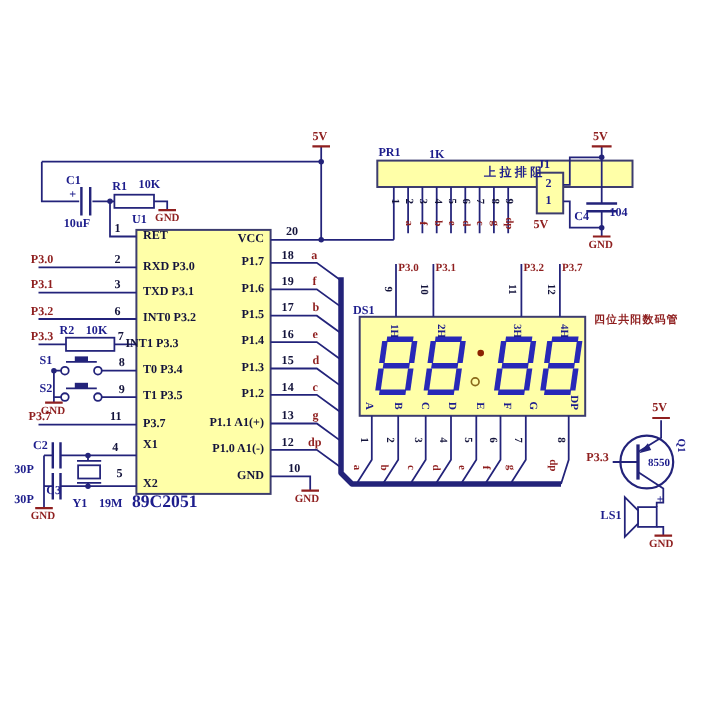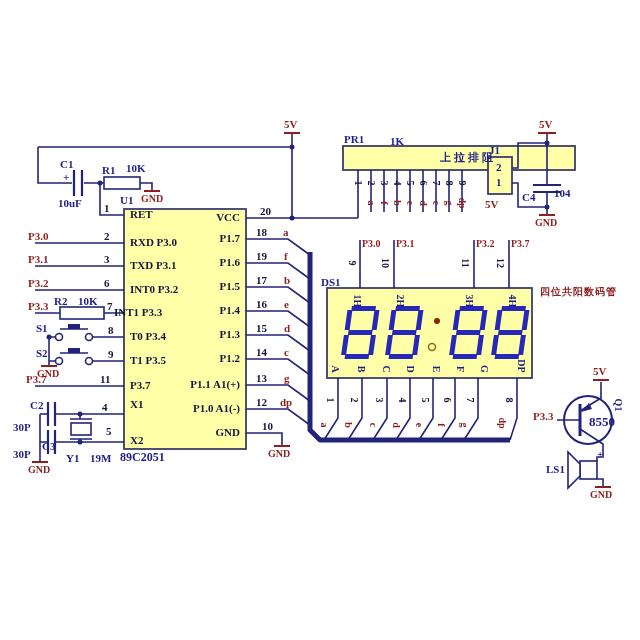--- a/index.html
+++ b/index.html
@@ -2,21 +2,21 @@
 <html><head>
 <meta charset="utf-8">
 <style>
   html,body{margin:0;padding:0;background:#fff}
   #canvas{position:relative;width:640px;height:640px;background:#fff;overflow:hidden}
   #gfx{position:absolute;left:0;top:0}
   .t{position:absolute;font:bold 11px "Liberation Serif",serif;color:#14143c;white-space:nowrap;line-height:12px}
   .b{color:#1d1d8c}
   .r{color:#8f1f1f}
   .s10{font-size:10px}
-  .s9{font-size:13px}
+  .s9{font-size:10px}
   .ls{letter-spacing:3px}
   .ls1{letter-spacing:1px}
   .ra{text-align:right}
   .rot{transform:translate(-50%,-50%) rotate(90deg)}
 </style>
 </head>
 <body>
 
 <div id="canvas">
 
@@ -171,21 +171,21 @@
   <span class="t ra" style="left:140px;top:211px;width:100px">VCC</span>
   <span class="t ra" style="left:140px;top:232px;width:100px">P1.7</span>
   <span class="t ra" style="left:140px;top:256px;width:100px">P1.6</span>
   <span class="t ra" style="left:140px;top:280px;width:100px">P1.5</span>
   <span class="t ra" style="left:140px;top:304px;width:100px">P1.4</span>
   <span class="t ra" style="left:140px;top:328px;width:100px">P1.3</span>
   <span class="t ra" style="left:140px;top:352px;width:100px">P1.2</span>
   <span class="t ra" style="left:140px;top:378px;width:100px">P1.1 A1(+)</span>
   <span class="t ra" style="left:140px;top:402px;width:100px">P1.0 A1(-)</span>
   <span class="t ra" style="left:140px;top:426px;width:100px">GND</span>
-  <span class="t b" style="left:120px;top:451px;font-size:12px">89C2051</span>
+  <span class="t b" style="left:120px;top:451px;font-size:16px">89C2051</span>
 
   <span class="t r" style="left:28px;top:230px">P3.0</span>
   <span class="t r" style="left:28px;top:253px">P3.1</span>
   <span class="t r" style="left:28px;top:277px">P3.2</span>
   <span class="t r" style="left:28px;top:300px">P3.3</span>
   <span class="t r" style="left:26px;top:373px">P3.7</span>
   <span class="t" style="left:104px;top:230px">2</span>
   <span class="t" style="left:104px;top:253px">3</span>
   <span class="t" style="left:104px;top:277px">6</span>
   <span class="t" style="left:107px;top:300px">7</span>

